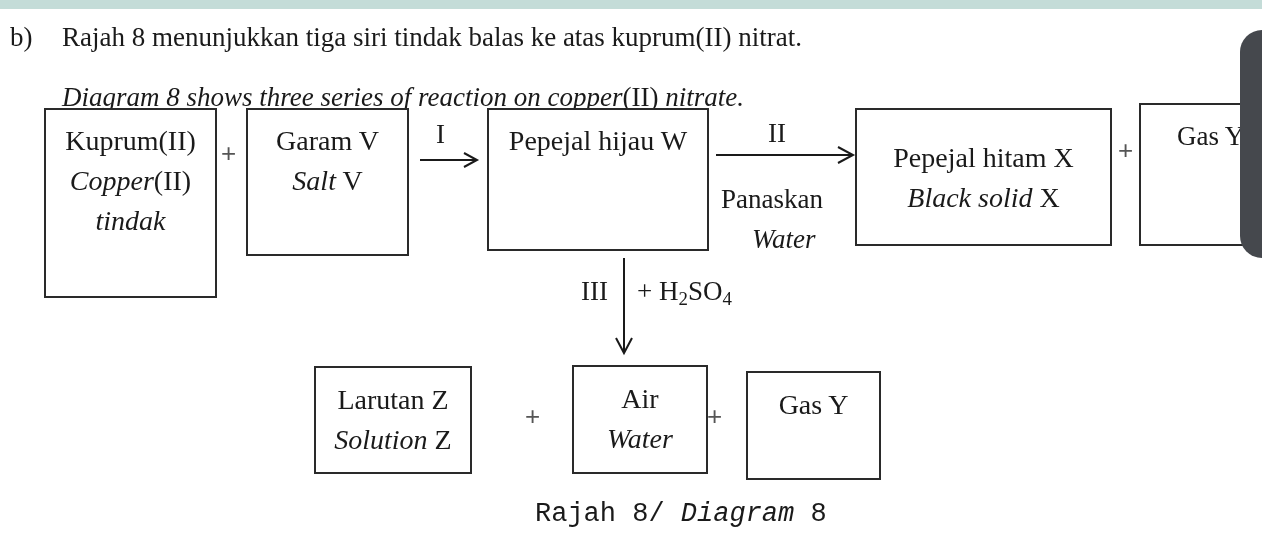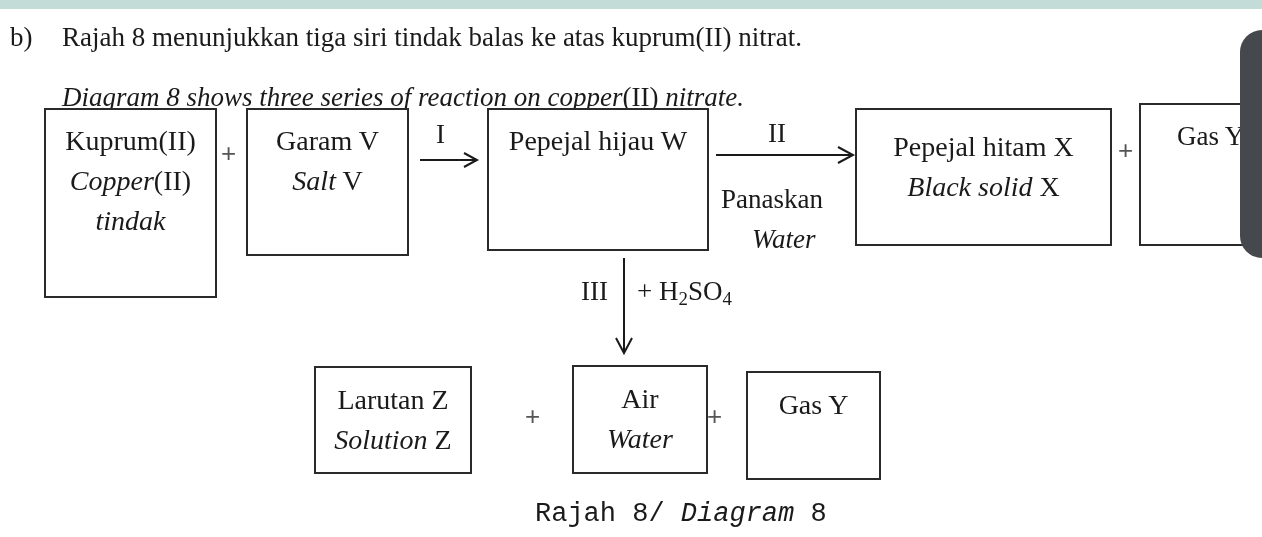--- a/index.html
+++ b/index.html
@@ -58,21 +58,21 @@
 
 <span class="txt" style="left:768px; top:118px;">II</span>
 <svg style="left:716px; top:145px;" width="140" height="20">
   <line x1="0" y1="10" x2="136" y2="10" stroke="#1a1a1a" stroke-width="2"></line>
   <polyline points="122,2 137,10 122,18" fill="none" stroke="#1a1a1a" stroke-width="2"></polyline>
 </svg>
 <span class="txt" style="left:721px; top:184px;">Panaskan</span>
 <span class="txt it" style="left:752px; top:224px;">Water</span>
 
 <div class="box" style="left:855px; top:108px; width:257px; height:138px;">
-  <div class="lines" style="top:17px;">
+  <div class="lines" style="top:28px;">
     <div>Pepejal hitam X</div>
     <div><span class="it">Black solid</span><span> X</span></div>
   </div>
 </div>
 
 <span class="plus" style="left:1118px; top:135px;">+</span>
 
 <div class="box" style="left:1139px; top:103px; width:160px; height:143px;">
   <span class="txt" style="left:36px; top:16px;">Gas Y</span>
 </div>

